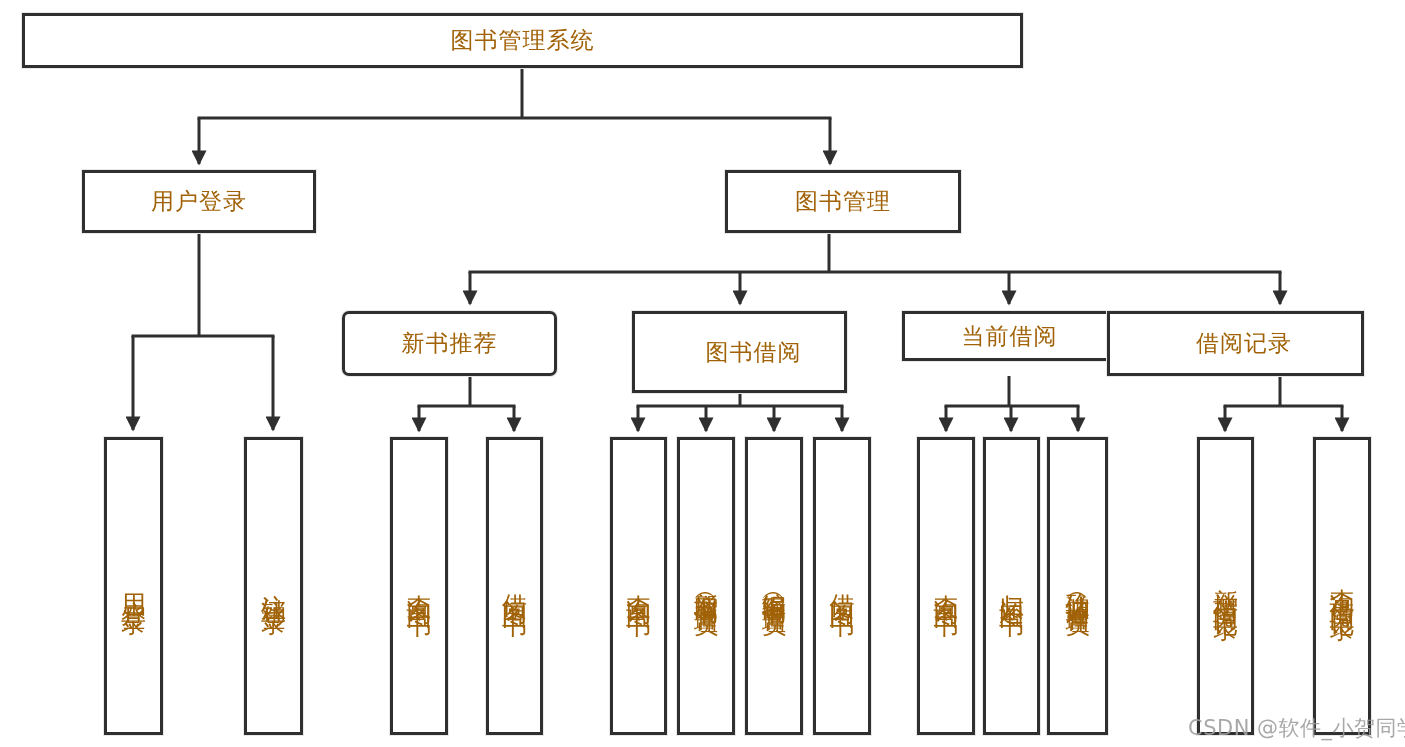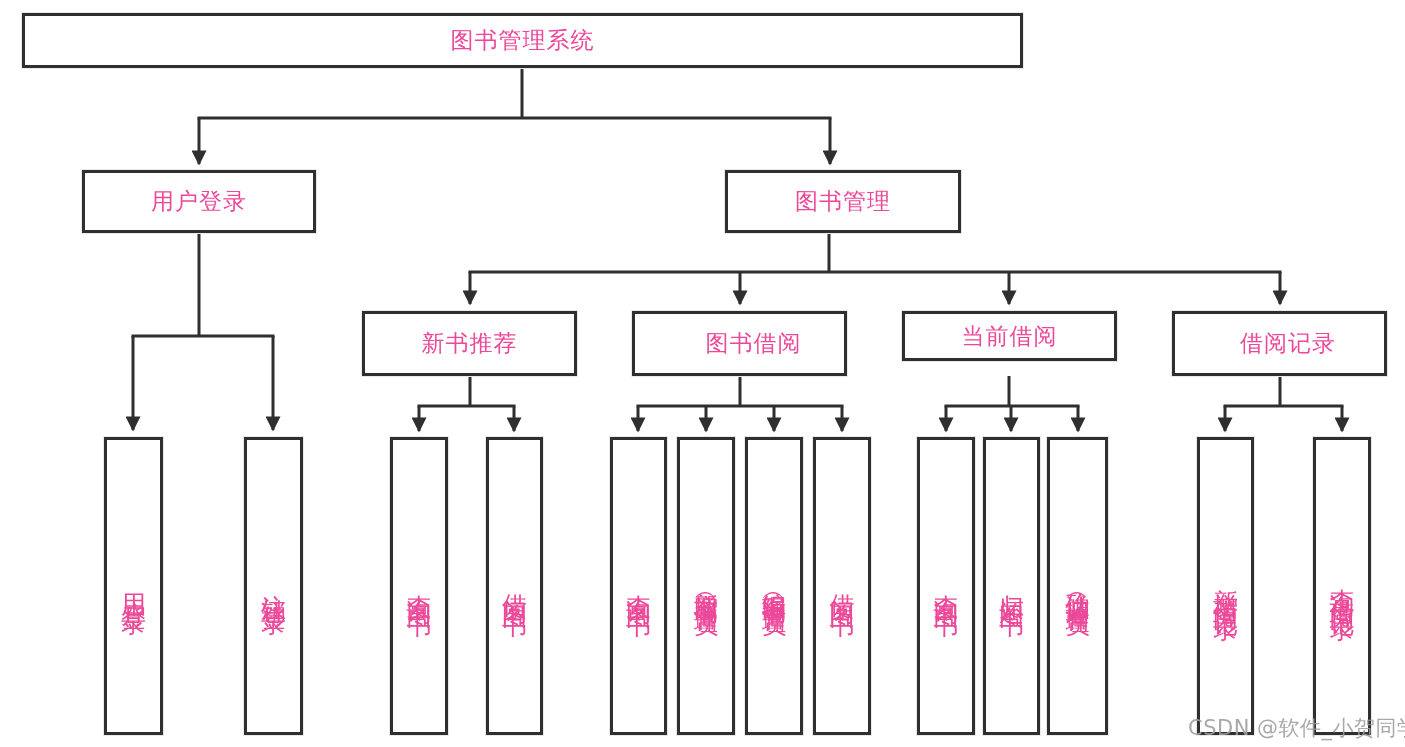--- a/index.html
+++ b/index.html
@@ -10,21 +10,21 @@
     font-family:"DejaVu Sans","Liberation Sans",sans-serif;
     overflow:hidden;
   }
   svg.wires{position:absolute;left:0;top:0;z-index:1;}
   .node{
     position:absolute;
     box-sizing:border-box;
     background:#ffffff;
     border:3px solid #2f2f2f;
     display:flex;align-items:center;justify-content:center;
-    color:#ec4899;
+    color:#a16207;
     z-index:2;
     box-shadow:0 0 0 1px #e9e9e9;
   }
   .h-node{font-size:23px;letter-spacing:1px;white-space:nowrap;}
   .leaf{font-size:25px;}
   .leaf .v-text{
     writing-mode:vertical-rl;
     text-orientation:mixed;
     letter-spacing:6px;
     line-height:1;
@@ -99,30 +99,30 @@
     <span>图书管理系统</span>
   </div>
 
   <div class="node h-node" style="left:82px;top:170px;width:234px;height:63px;">
     <span>用户登录</span>
   </div>
   <div class="node h-node" style="left:711px;top:170px;width:236px;height:63px;margin-left:14px;">
     <span>图书管理</span>
   </div>
 
-  <div class="node h-node" style="left:362px;top:311px;width:215px;height:65px;">
+  <div class="node h-node" style="left:342px;top:311px;width:215px;height:65px;border-radius:7px;">
     <span>新书推荐</span>
   </div>
-  <div class="node h-node" style="left:632px;top:311px;width:215px;height:65px;padding-left:28px;">
+  <div class="node h-node" style="left:632px;top:311px;width:215px;height:82px;padding-left:28px;">
     <span>图书借阅</span>
   </div>
   <div class="node h-node" style="left:902px;top:311px;width:215px;height:50px;">
     <span>当前借阅</span>
   </div>
-  <div class="node h-node" style="left:1172px;top:311px;width:215px;height:65px;padding-left:17px;">
+  <div class="node h-node" style="left:1107px;top:311px;width:257px;height:65px;padding-left:17px;">
     <span>借阅记录</span>
   </div>
 
   <div class="node leaf" style="left:104px;top:437px;width:59px;height:298px;">
     <span class="v-text">用户登录</span>
   </div>
   <div class="node leaf" style="left:244px;top:437px;width:59px;height:298px;">
     <span class="v-text">注销登录</span>
   </div>
 

